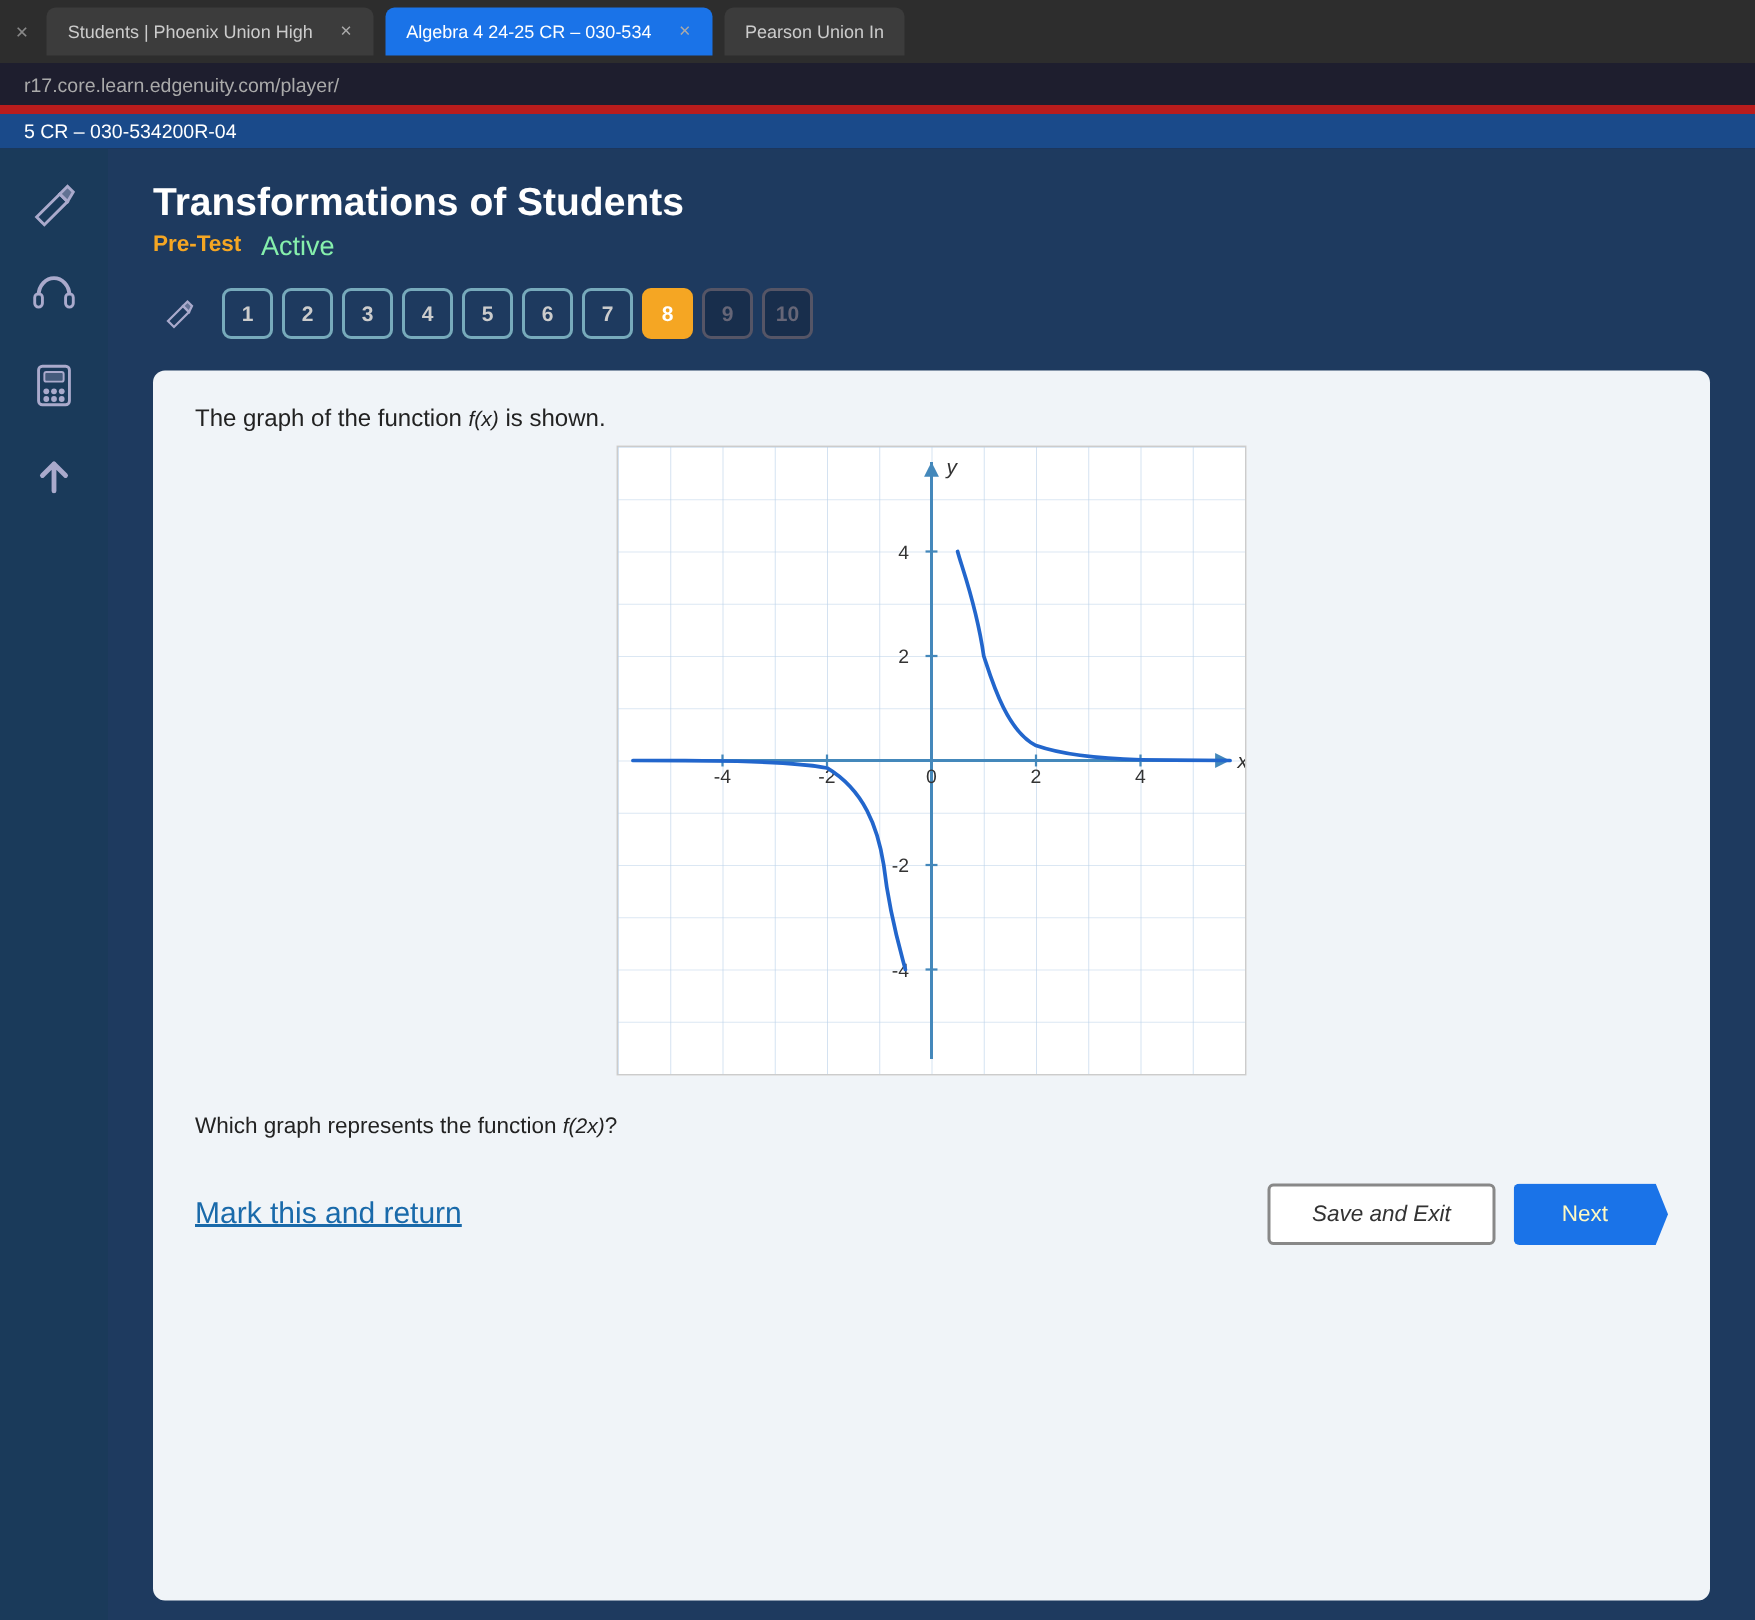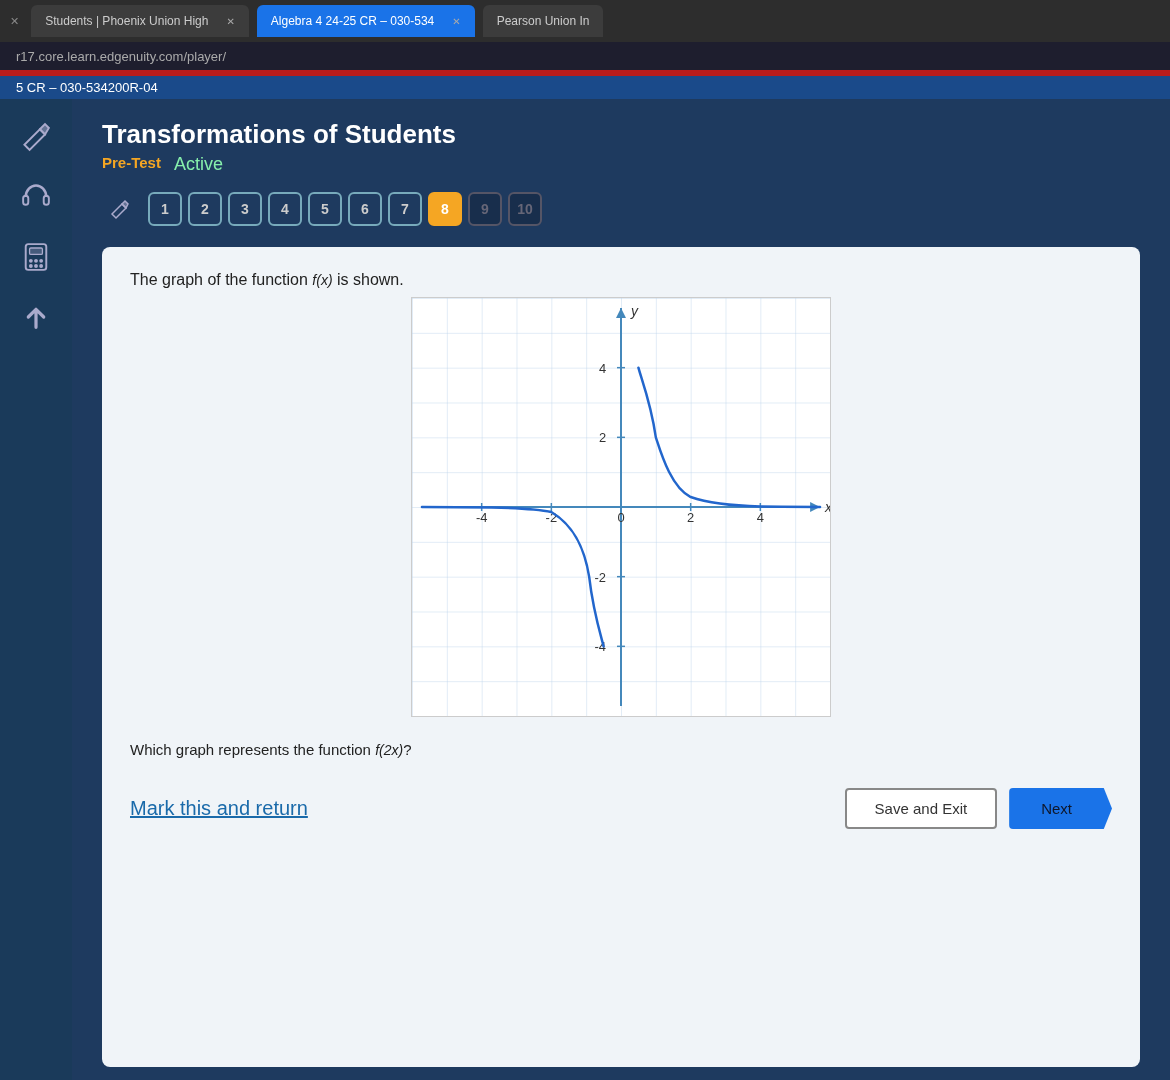--- a/index.html
+++ b/index.html
@@ -220,25 +220,26 @@
     }
     .save-exit-btn {
       background: white;
       border: 2px solid #888;
       color: #333;
       padding: 10px 28px;
       font-size: 15px;
       border-radius: 4px;
       cursor: pointer;
       font-weight: 500;
+      font-style: italic;
     }
     .next-btn {
       background: #1a73e8;
       border: none;
-      color: #0f172a;
+      color: #fef9c3;
       padding: 10px 32px;
       font-size: 15px;
       border-radius: 4px;
       cursor: pointer;
       font-weight: 500;
       clip-path: polygon(0 0, 92% 0, 100% 50%, 92% 100%, 0 100%);
       padding-right: 40px;
     }
   </style>
 </head>

